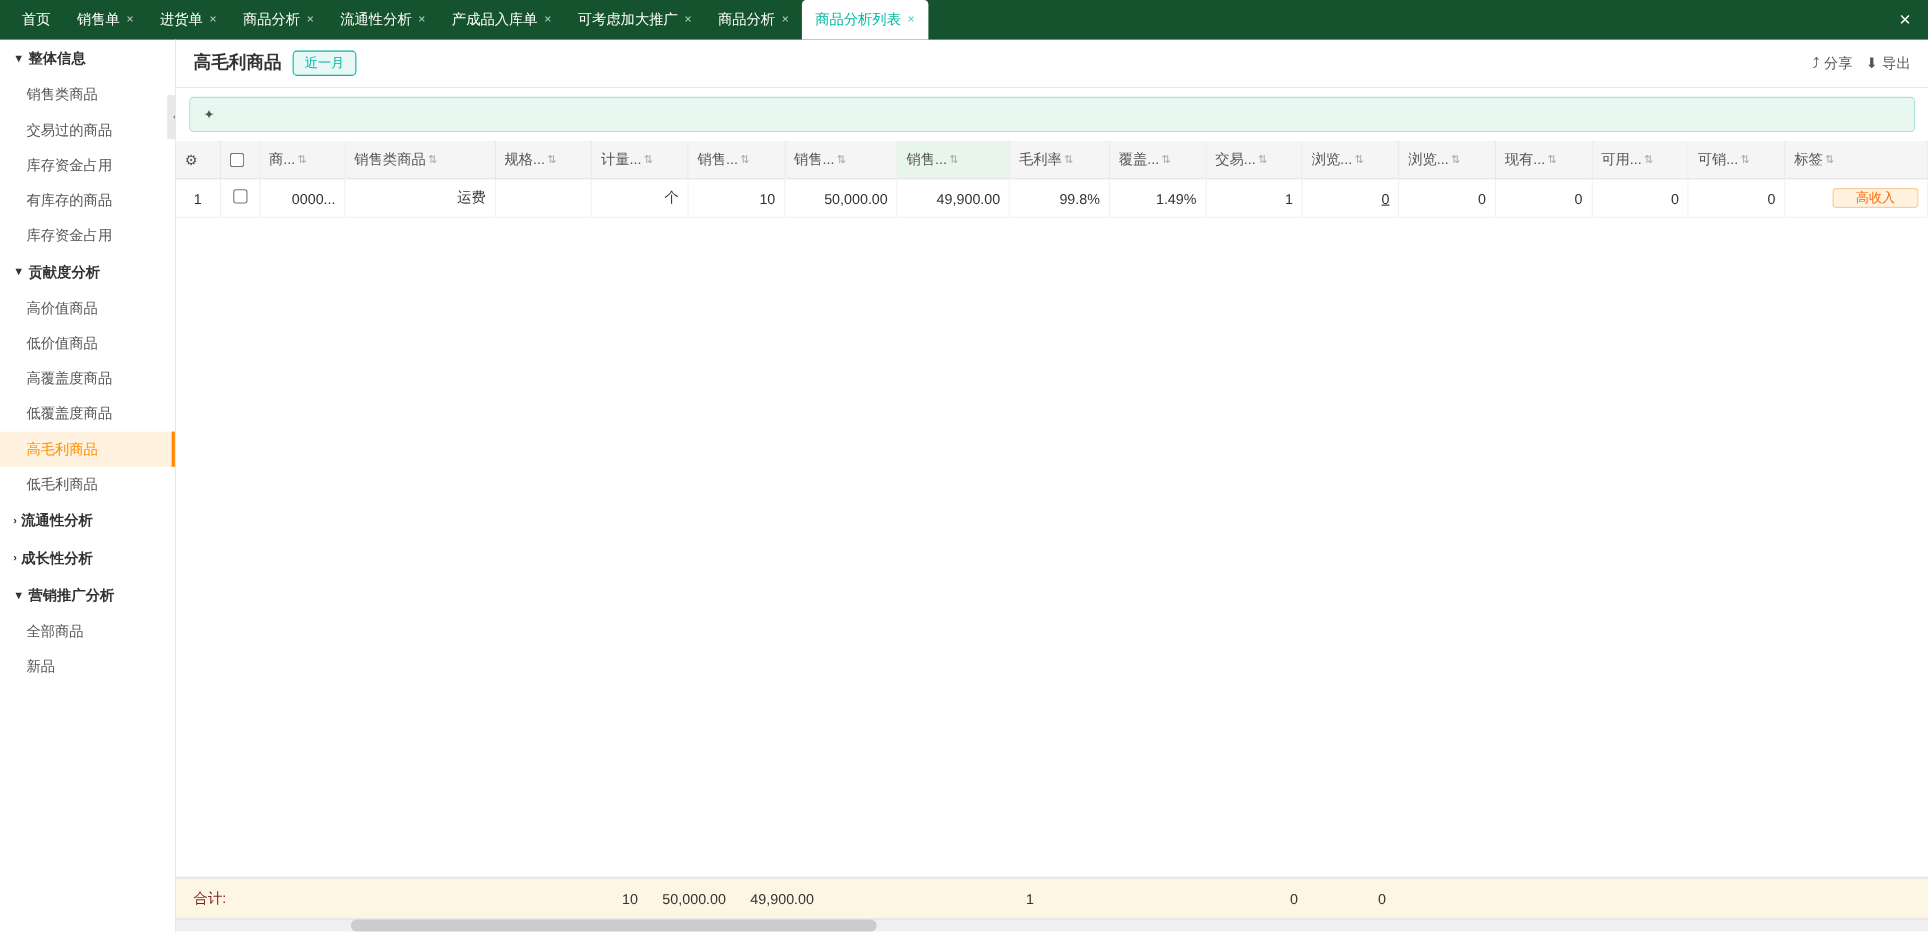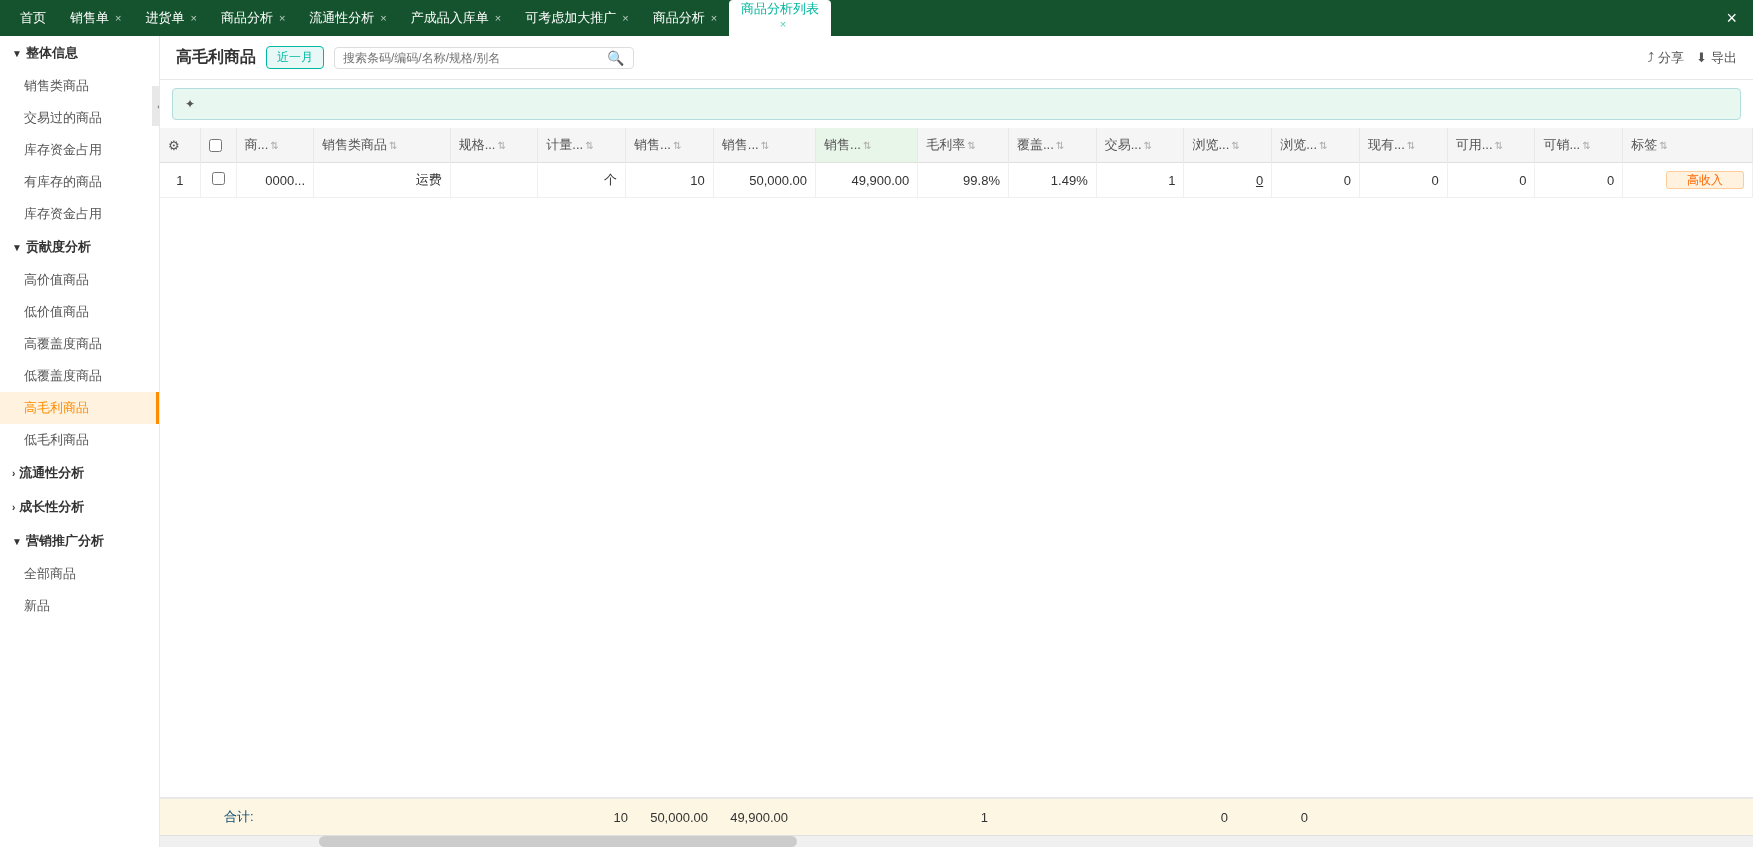--- a/index.html
+++ b/index.html
@@ -22,21 +22,20 @@
       color: #fff;
       font-size: 13px;
       cursor: pointer;
       white-space: nowrap;
       position: relative;
     }
     .nav-tab.active {
       background: #fff;
       color: #00b8a0;
       border-radius: 4px 4px 0 0;
-      flex-direction: column;
     }
     .nav-tab .close-btn {
       margin-left: 6px;
       font-size: 11px;
       opacity: 0.7;
       cursor: pointer;
     }
     .nav-close-all {
       margin-left: auto;
       color: #fff;
@@ -247,22 +246,21 @@
       border-top: 2px solid #e8e8e8;
       display: flex;
       align-items: center;
       padding: 8px 16px;
       font-size: 13px;
       color: #333;
       min-height: 38px;
     }
     .footer-total-label {
       width: 120px;
-      color: #0c4a6e;
-      margin-left: 48px;
+      color: #7f1d1d;
     }
     .footer-values {
       display: flex;
       gap: 0;
     }
     .footer-val {
       min-width: 80px;
       text-align: right;
       padding-right: 16px;
     }
@@ -391,24 +389,20 @@
     <div class="sidebar-item">
       <span>新品</span>
     </div>
   </div>
 
   <div class="content-area">
 
     <div class="content-header">
       <span class="content-title">高毛利商品</span>
       <button class="filter-btn">近一月</button>
-      <div class="search-input-wrapper">
-        <input type="text" placeholder="搜索条码/编码/名称/规格/别名" style="">
-        <span class="search-icon-btn">🔍</span>
-      </div>
       <div class="header-actions">
         <div class="action-btn">
           <span>⤴</span>
           <span>分享</span>
         </div>
         <div class="action-btn">
           <span>⬇</span>
           <span>导出</span>
         </div>
       </div>

